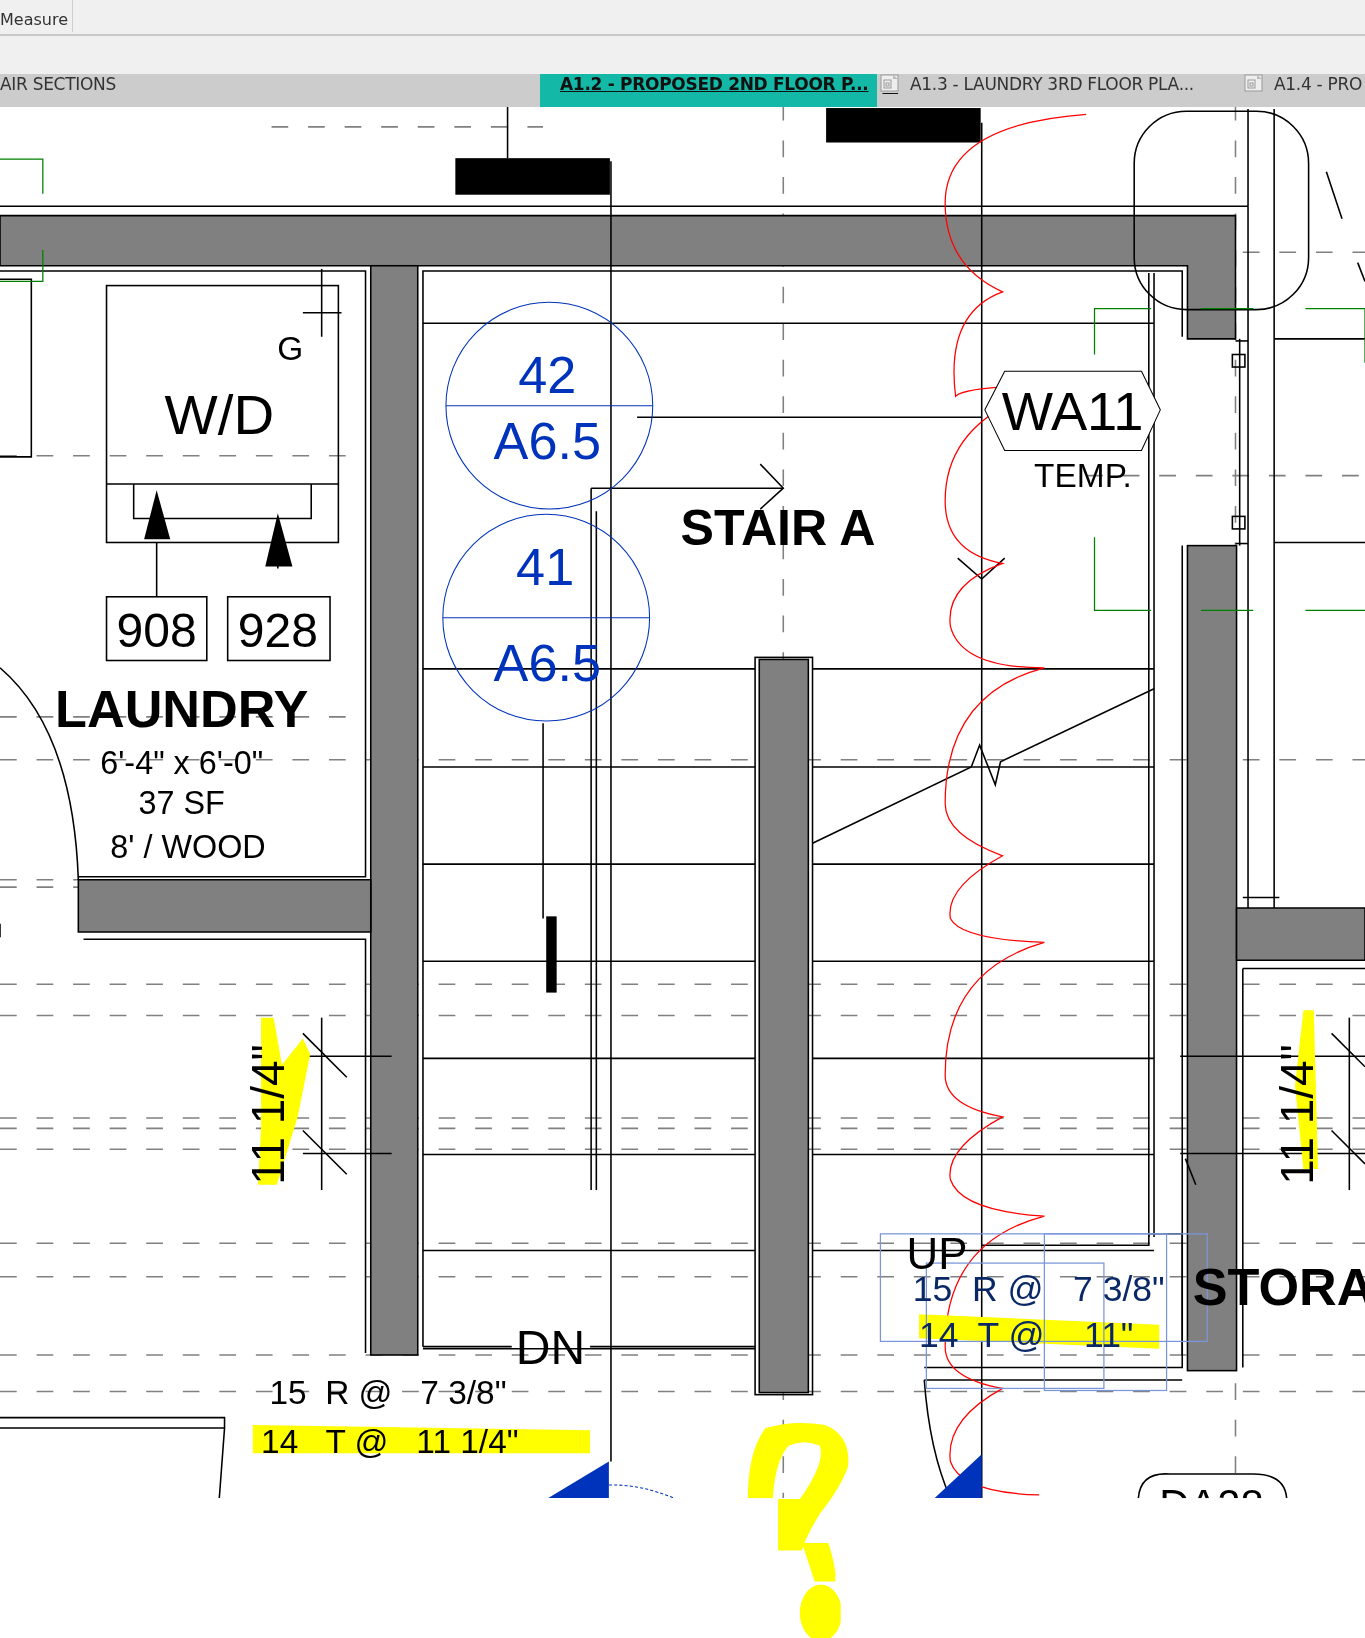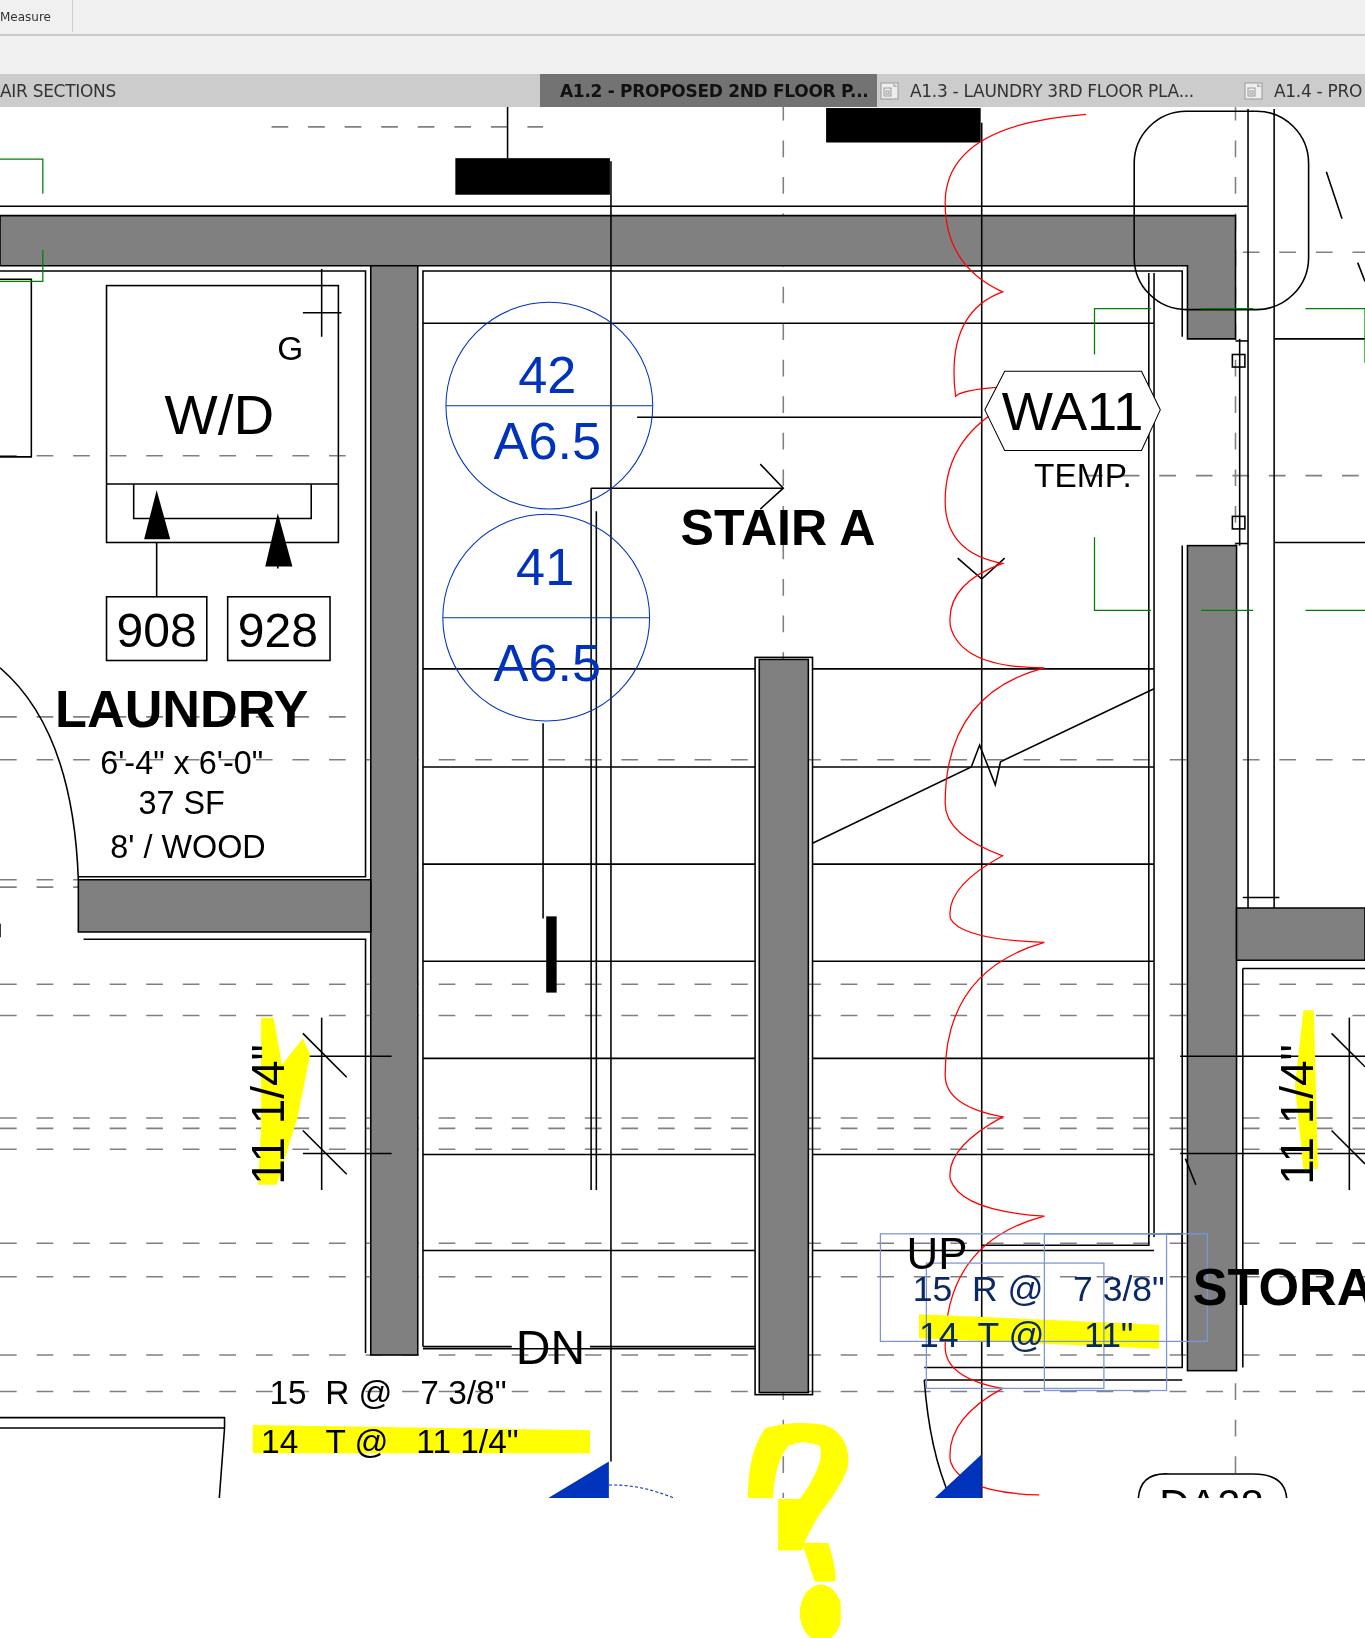--- a/index.html
+++ b/index.html
@@ -1,23 +1,23 @@
 <!DOCTYPE html>
 <html><head>
 <meta charset="utf-8">
 <style>
   html, body { margin:0; padding:0; background:#ffffff; }
   body { width:1365px; height:1638px; overflow:hidden; position:relative; font-family:"Liberation Sans", sans-serif; }
   .ribbon { position:absolute; left:0; top:0; width:1365px; height:34px; background:#f0f0f0; border-bottom:2px solid #c8c8c8; }
-  .ribbon-panel { position:absolute; top:10px; font-size:12px; color:#333; font-family:"DejaVu Sans", sans-serif; }
+  .ribbon-panel { position:absolute; top:10px; font-size:16px; color:#333; font-family:"DejaVu Sans", sans-serif; }
   .ribbon-sep { position:absolute; left:72px; top:0; width:1px; height:32px; background:#cfcfcf; }
   .gap { position:absolute; left:0; top:36px; width:1365px; height:38px; background:#f0f0f0; }
   .tabbar { position:absolute; left:0; top:74px; width:1365px; height:33px; background:#cccccc; }
-  .tab { position:absolute; top:0; height:33px; display:flex; align-items:center; font-size:17px; color:#333; white-space:nowrap; font-family:"DejaVu Sans", sans-serif; letter-spacing:-0.3px; }
-  .tab.active { background:#737373; color:#111; font-weight:bold; }
+  .tab { position:absolute; top:0; height:33px; display:flex; font-size:17px; color:#333; white-space:nowrap; font-family:"DejaVu Sans", sans-serif; letter-spacing:-0.3px; }
+  .tab.active { background:#14b8a6; color:#111; font-weight:bold;text-decoration:underline; }
   .tab .ico { width:20px; height:18px; margin-right:10px; }
   .tab .close { margin-left:14px; font-weight:bold; font-size:19px; color:#222; cursor:pointer; }
   .canvas { position:absolute; left:0; top:107px; width:1365px; height:1531px; }
   svg text { font-family:"Liberation Sans", sans-serif; }
 </style>
 </head>
 <body>
 
 <div class="ribbon">
   <div class="ribbon-panel" style="left:0px;">Measure</div>

